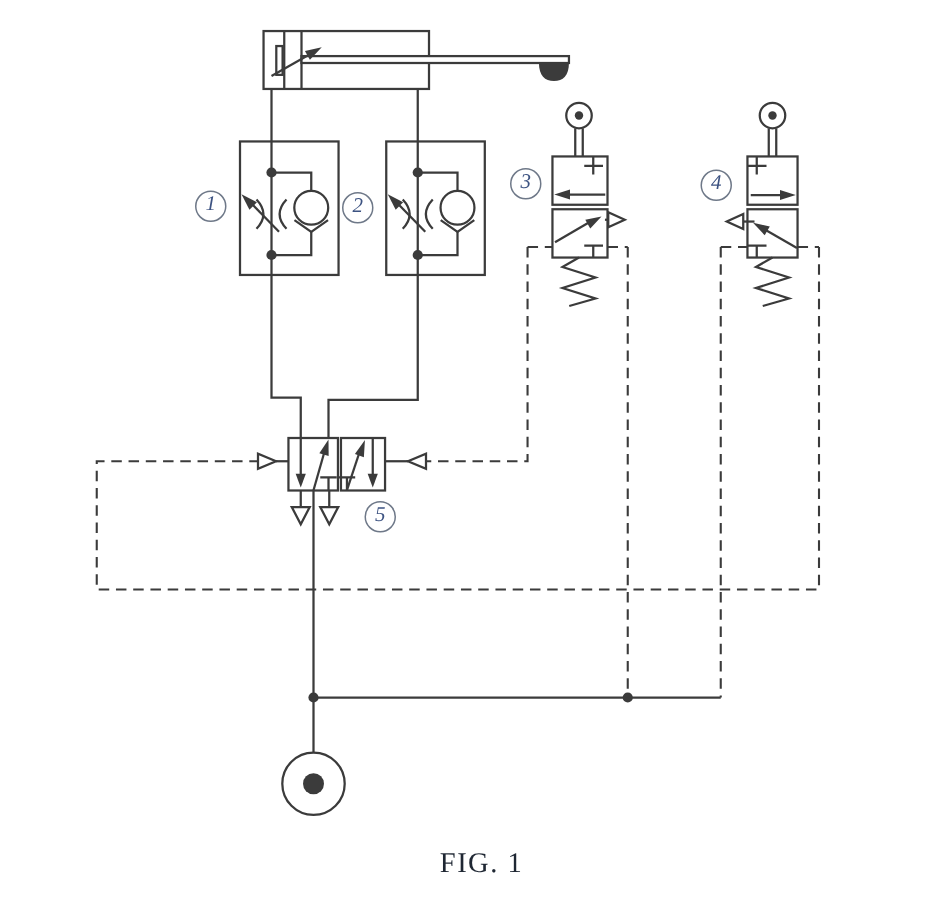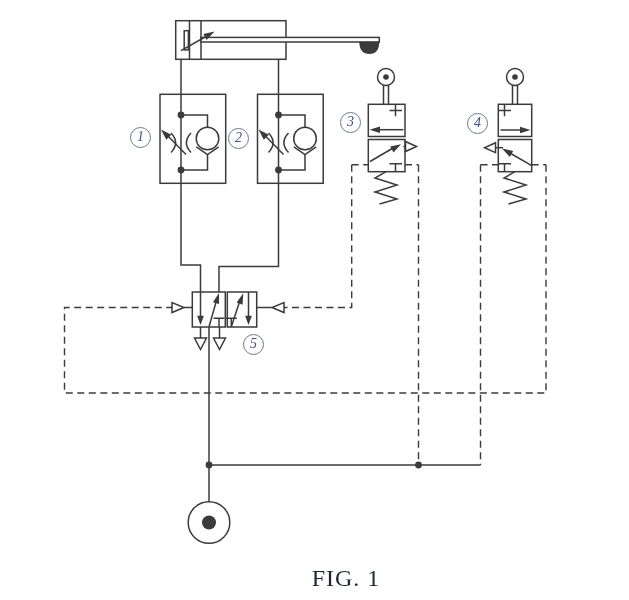--- a/index.html
+++ b/index.html
@@ -17,22 +17,22 @@
   .dsh{stroke:var(--line,#3b3b3b);stroke-width:1.4;fill:none;stroke-dasharray:7 4.5;}
   .num-label{
     position:absolute;width:21px;height:21px;border-radius:50%;
     border:1.4px solid var(--label-border,#6e7888);
     box-sizing:border-box;
     color:var(--label-num,#3d5382);
     font-style:italic;font-size:14px;line-height:18px;text-align:center;
     background:transparent;
   }
   .caption{
-    position:absolute;left:286px;top:565px;width:120px;
-    text-align:center;font-size:24px;letter-spacing:1px;
+    position:absolute;left:261px;top:565px;width:120px;
+    text-align:center;font-size:19px;letter-spacing:1px;
     color:var(--caption,#1f2733);
   }
 </style>
 </head>
 <body>
 
 <div class="canvas">
 <svg width="629" height="600" viewBox="0 0 629 600">
 
   <g>

